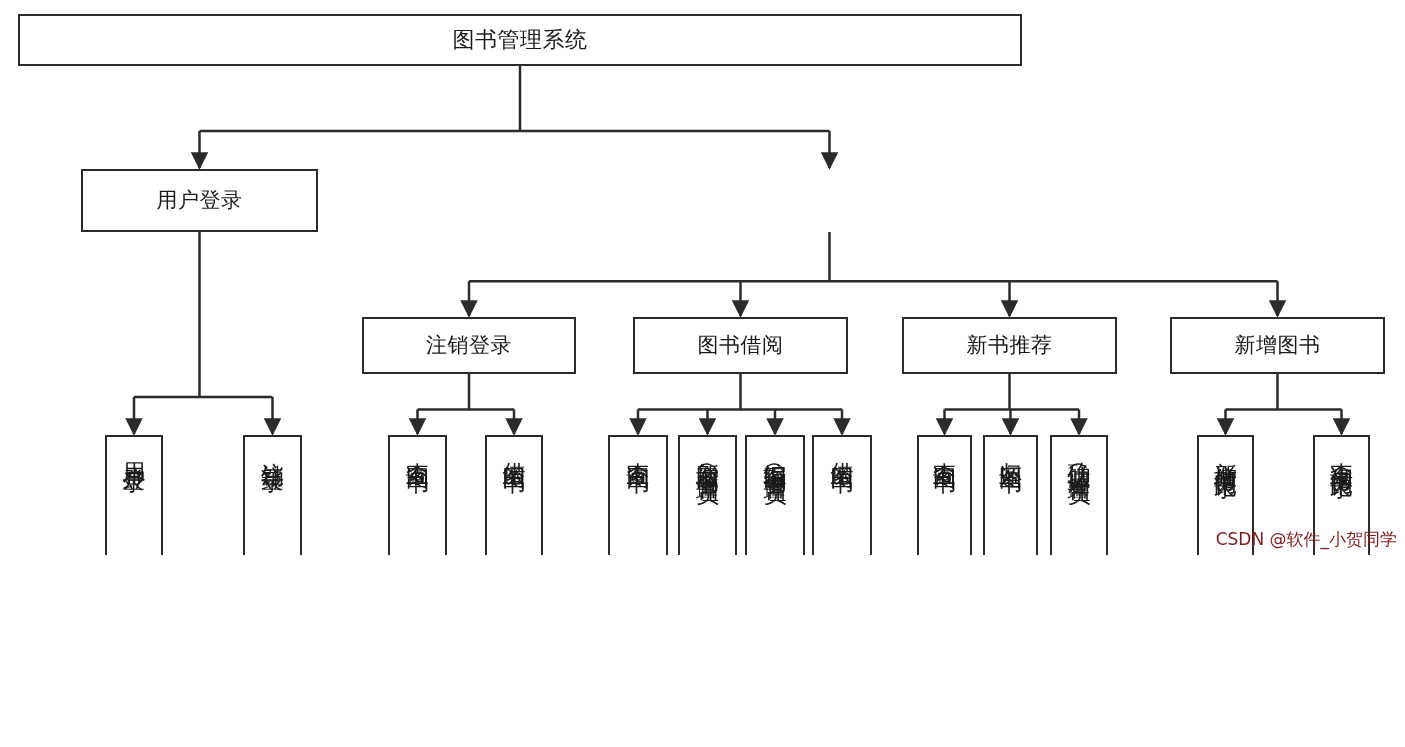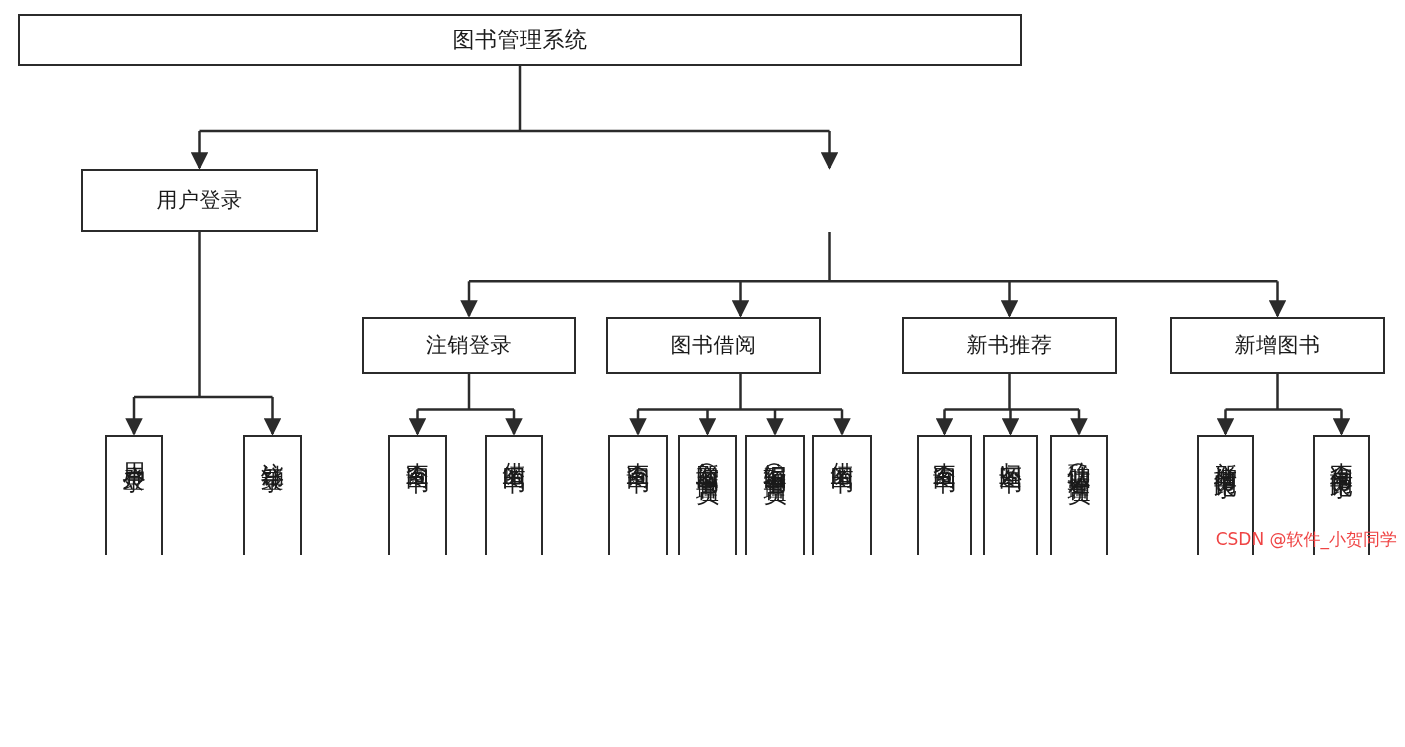--- a/index.html
+++ b/index.html
@@ -61,21 +61,21 @@
     font-size: 23px;
     line-height: 1.0;
     letter-spacing: 3px;
     white-space: nowrap;
   }
   #watermark {
     position: absolute;
     right: 8px;
     bottom: 4px;
     font-size: 17px;
-    color: #ef4444;
+    color: #7f1d1d;
     z-index: 5;
     white-space: nowrap;
     font-family: "DejaVu Sans", "Liberation Sans", sans-serif;
   }
 </style>
 </head>
 <body>
 
 <div id="diagram-root">
 
@@ -126,21 +126,21 @@
     <span class="label">图书管理系统</span>
   </div>
 
   <div class="node horiz" style="left: 81px; top: 169px; width: 237px; height: 63px;">
     <span class="label">用户登录</span>
   </div>
 
   <div class="node horiz" style="left: 362px; top: 317px; width: 214px; height: 57px;">
     <span class="label">注销登录</span>
   </div>
-  <div class="node horiz" style="left: 606px; top: 317px; width: 215px; height: 57px;">
+  <div class="node horiz" style="left: 633px; top: 317px; width: 215px; height: 57px;">
     <span class="label">图书借阅</span>
   </div>
   <div class="node horiz" style="left: 902px; top: 317px; width: 215px; height: 57px;">
     <span class="label">新书推荐</span>
   </div>
   <div class="node horiz" style="left: 1170px; top: 317px; width: 215px; height: 57px;">
     <span class="label">新增图书</span>
   </div>
 
   <div class="node vert" style="left: 105px; top: 435px; width: 58px; height: 298px;">

